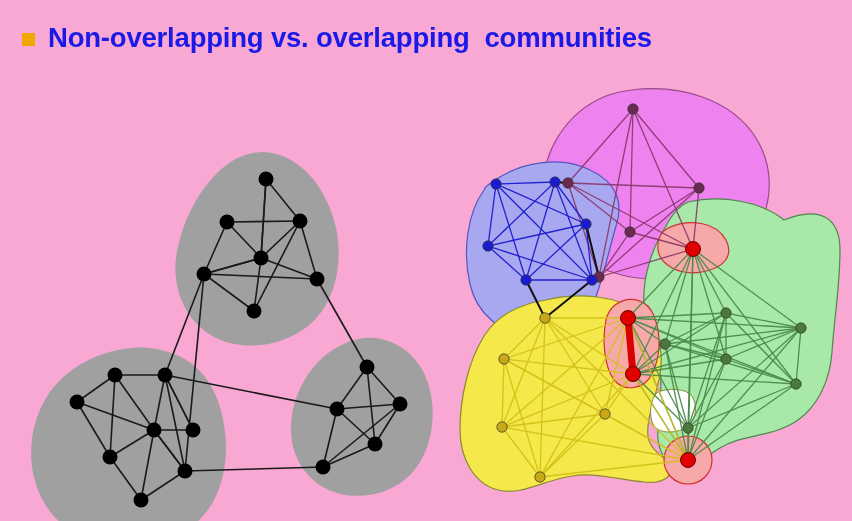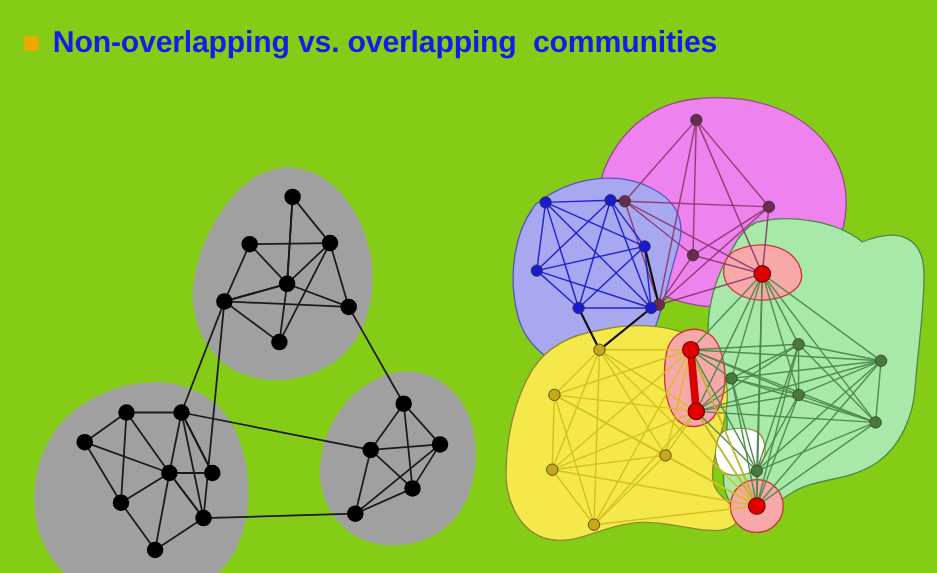--- a/index.html
+++ b/index.html
@@ -11,21 +11,21 @@
     width: 852px;
     height: 521px;
     font-family: "Liberation Sans", sans-serif;
     overflow: hidden;
     position: relative;
   }
   #slide {
     position: relative;
     width: 852px;
     height: 521px;
-    background: #84cc16;
+    background: #f9a8d4;
   }
   
   .title-row {
     position: absolute;
     left: 0;
     top: 14px;
     width: 852px;
     height: 48px;
     display: flex;
     align-items: center;

